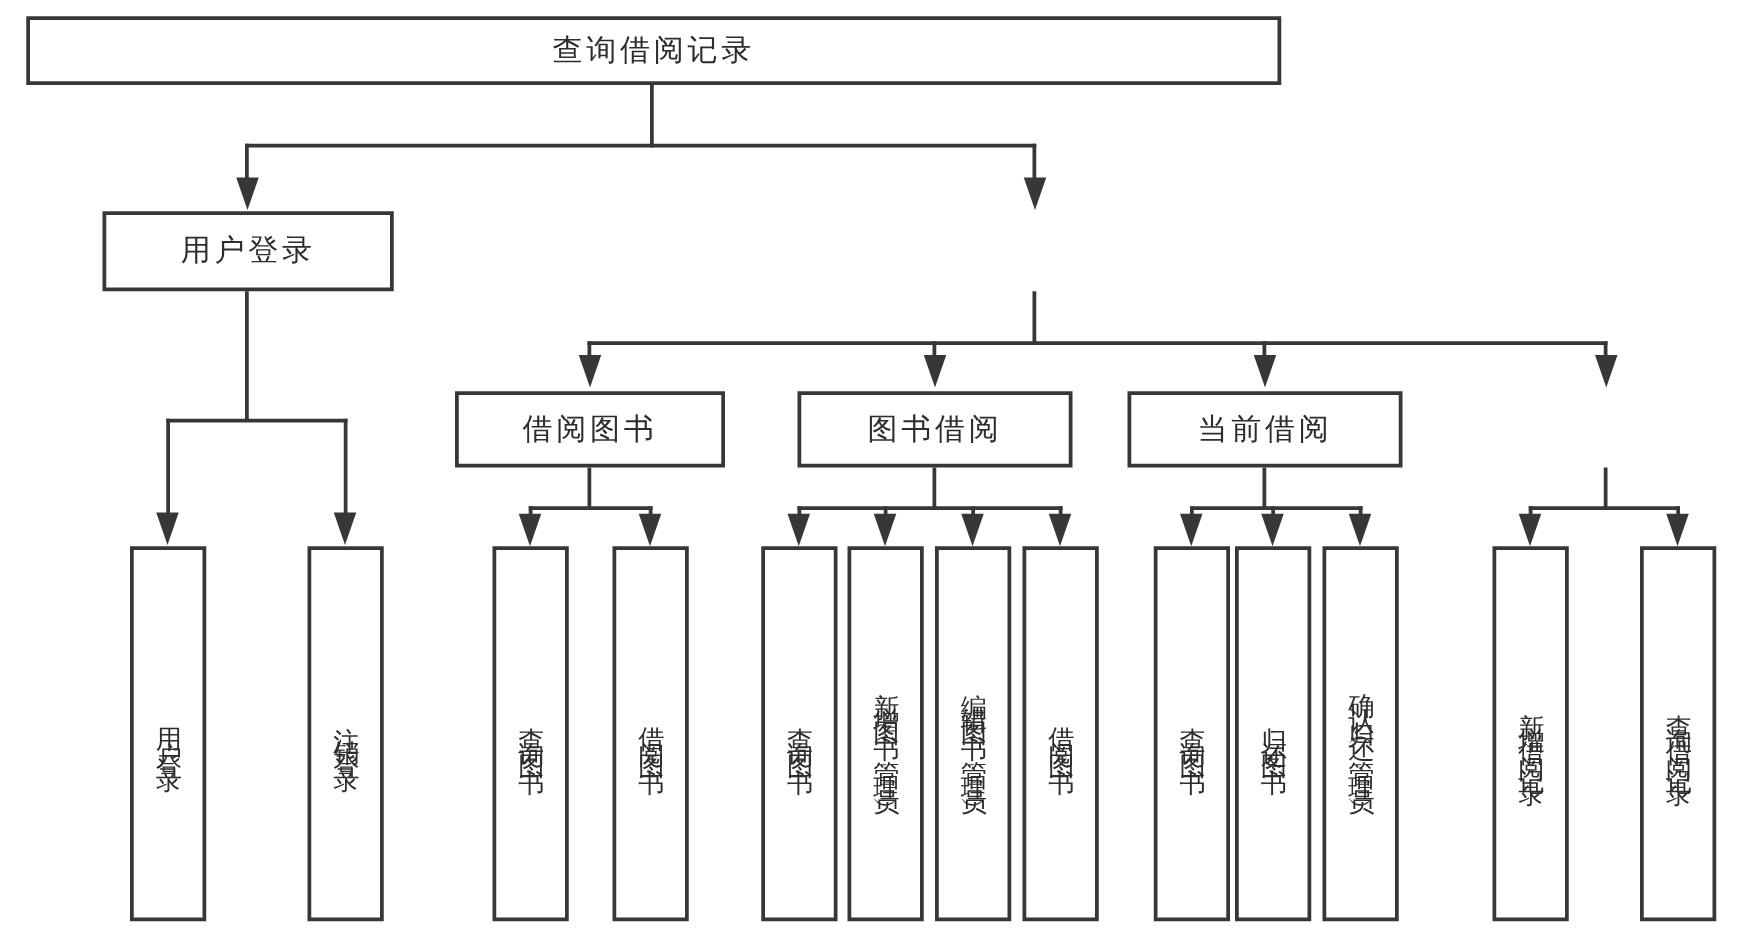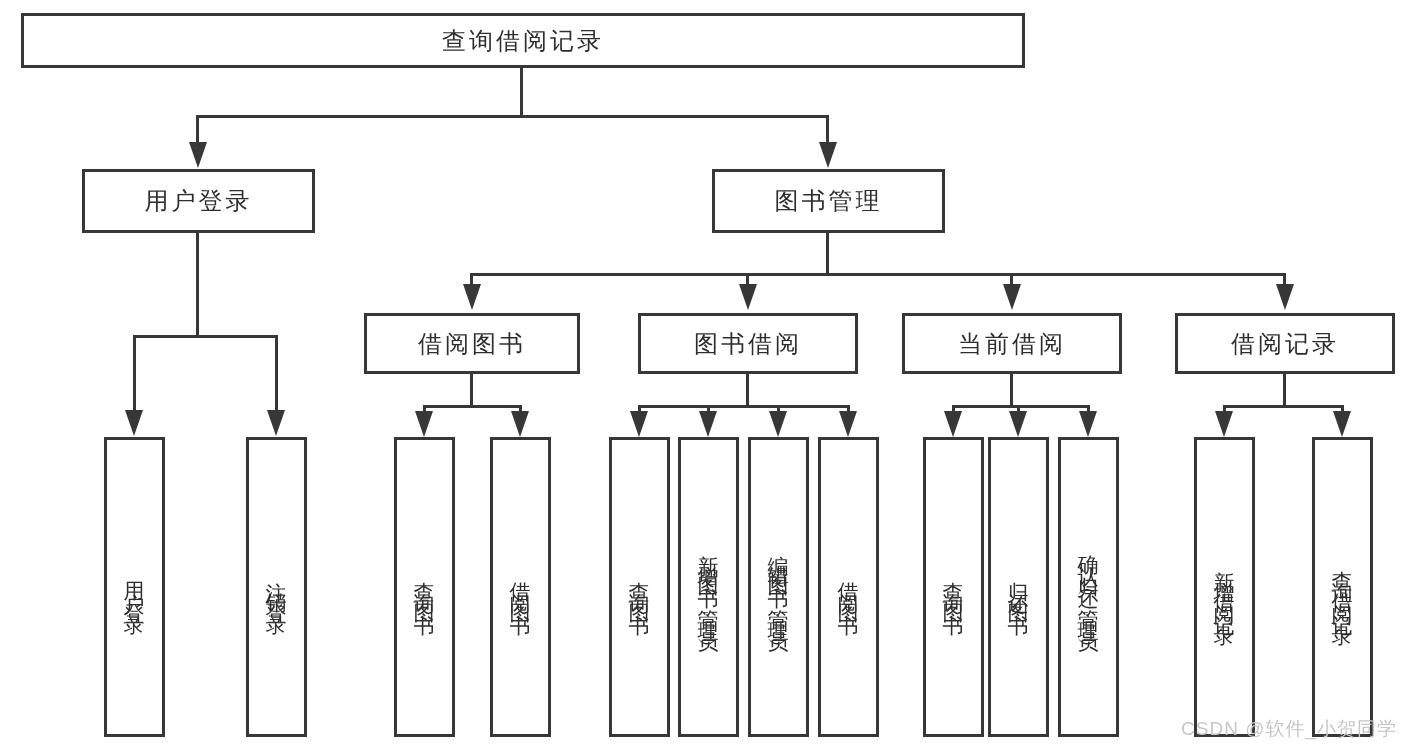--- a/index.html
+++ b/index.html
@@ -46,23 +46,20 @@
   <div class="v" style="left:520px;top:68px;height:50px"></div>
   <div class="h" style="left:196px;top:115px;width:633px"></div>
   <div class="v" style="left:196px;top:115px;height:29px"></div>
   <div class="v" style="left:826px;top:115px;height:29px"></div>
   <div class="ah" style="left:189px;top:142px"></div>
   <div class="ah" style="left:819px;top:142px"></div>
 
   <div class="box" style="left:82px;top:169px;width:233px;height:64px">
     <span class="hlabel">用户登录</span>
   </div>
-  <div class="box" style="left:712px;top:169px;width:233px;height:64px">
-    <span class="hlabel">图书管理</span>
-  </div>
 
   <div class="v" style="left:196px;top:233px;height:104px"></div>
   <div class="h" style="left:133px;top:335px;width:145px"></div>
   <div class="v" style="left:133px;top:335px;height:77px"></div>
   <div class="v" style="left:275px;top:335px;height:77px"></div>
   <div class="ah" style="left:125px;top:410px"></div>
   <div class="ah" style="left:267px;top:410px"></div>
 
   <div class="v" style="left:826px;top:233px;height:43px"></div>
   <div class="h" style="left:470px;top:273px;width:816px"></div>
@@ -76,23 +73,20 @@
   <div class="ah" style="left:1276px;top:284px"></div>
 
   <div class="box" style="left:364px;top:313px;width:216px;height:61px">
     <span class="hlabel">借阅图书</span>
   </div>
   <div class="box" style="left:638px;top:313px;width:220px;height:61px">
     <span class="hlabel">图书借阅</span>
   </div>
   <div class="box" style="left:902px;top:313px;width:220px;height:61px">
     <span class="hlabel">当前借阅</span>
-  </div>
-  <div class="box" style="left:1175px;top:313px;width:220px;height:61px">
-    <span class="hlabel">借阅记录</span>
   </div>
 
   <div class="v" style="left:470px;top:374px;height:33px"></div>
   <div class="v" style="left:746px;top:374px;height:33px"></div>
   <div class="v" style="left:1010px;top:374px;height:33px"></div>
   <div class="v" style="left:1283px;top:374px;height:33px"></div>
 
   <div class="h" style="left:423px;top:405px;width:99px"></div>
   <div class="h" style="left:638px;top:405px;width:212px"></div>
   <div class="h" style="left:952px;top:405px;width:138px"></div>
@@ -159,15 +153,14 @@
     <span class="vlabel">确认归还（管理员）</span>
   </div>
 
   <div class="box" style="left:1194px;top:437px;width:61px;height:300px">
     <span class="vlabel">新增借阅记录</span>
   </div>
   <div class="box" style="left:1312px;top:437px;width:61px;height:300px">
     <span class="vlabel">查询借阅记录</span>
   </div>
 
-  <div class="watermark">CSDN @软件_小贺同学</div>
 
 </div>
 
 </body></html>

